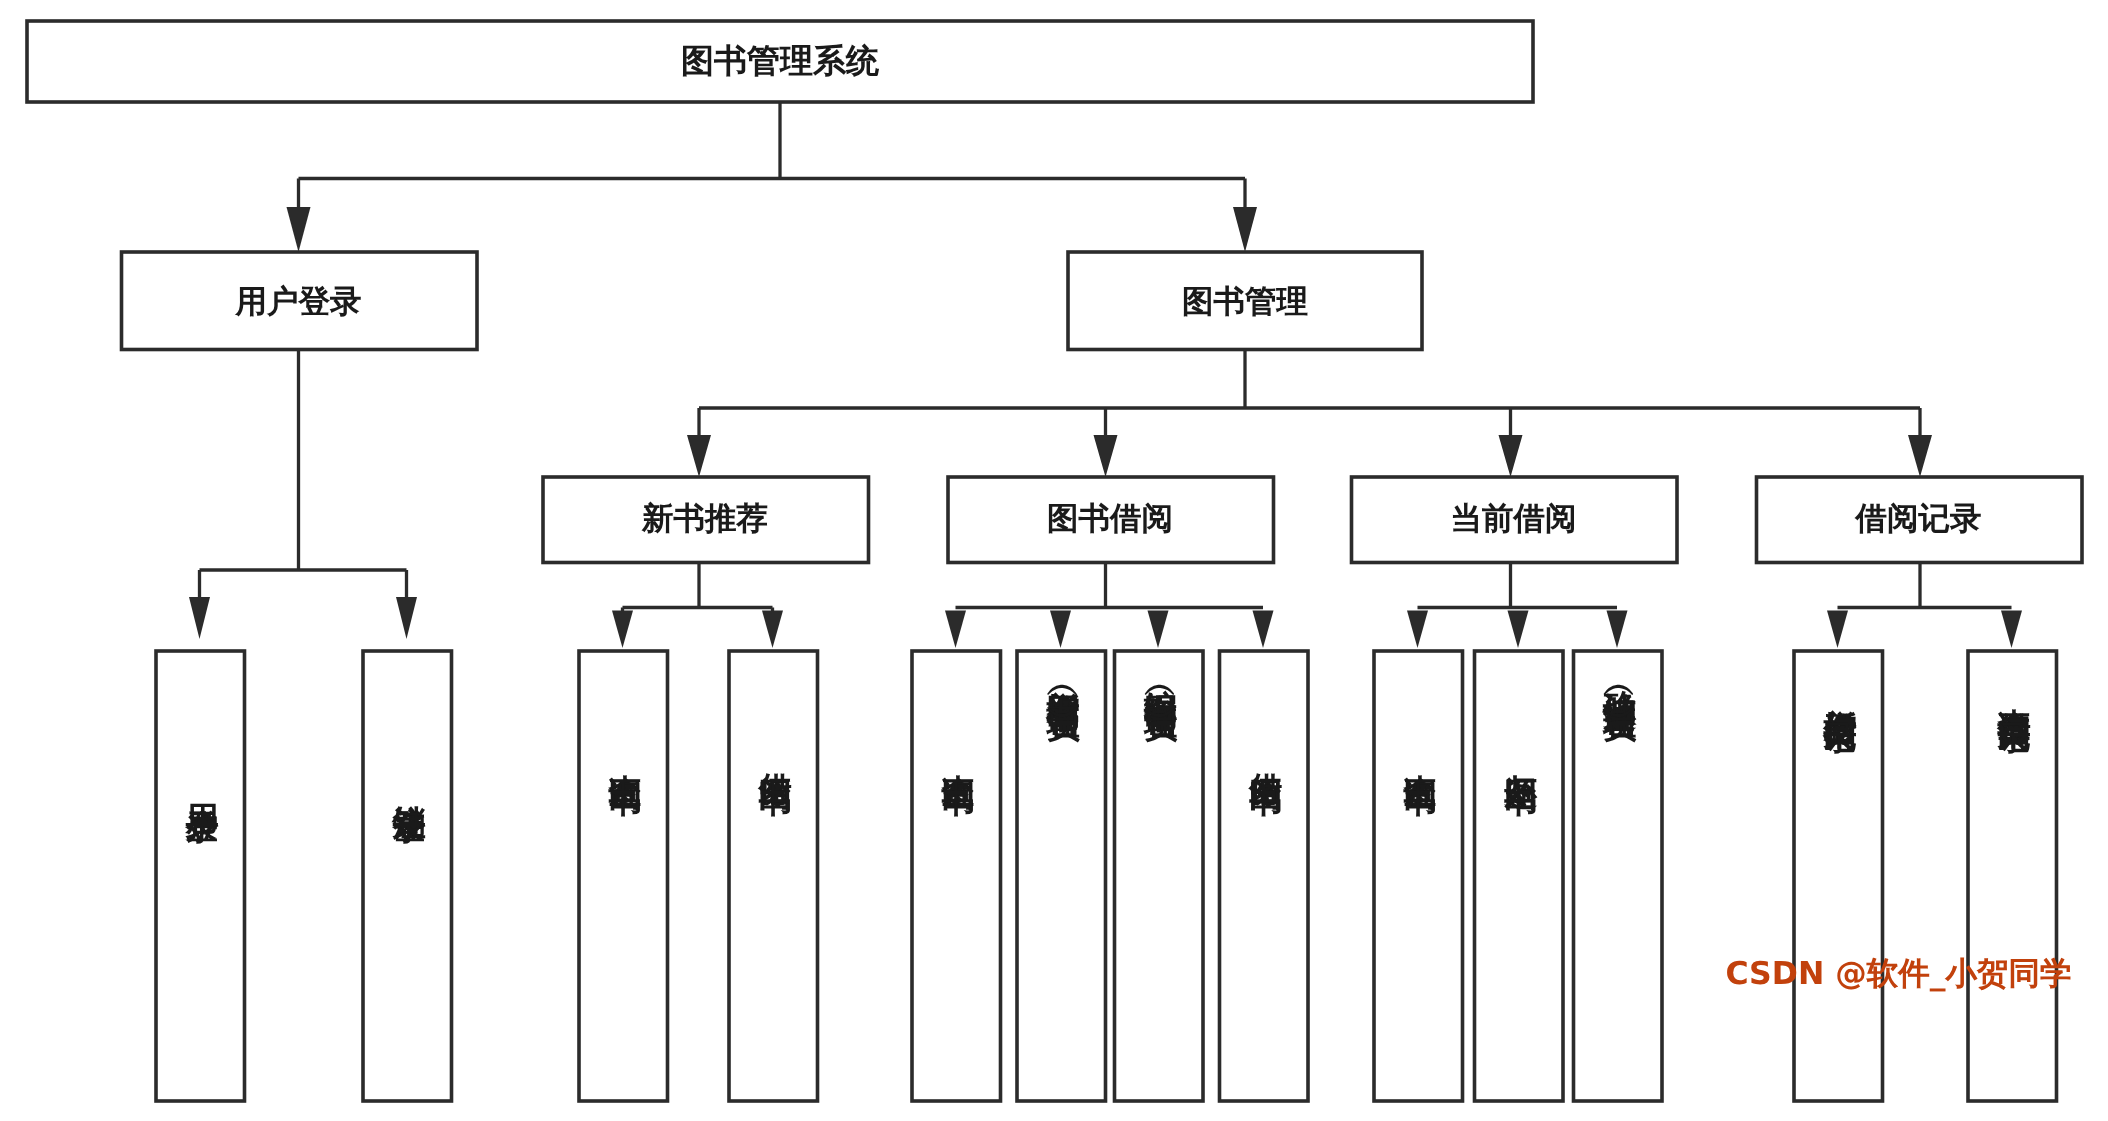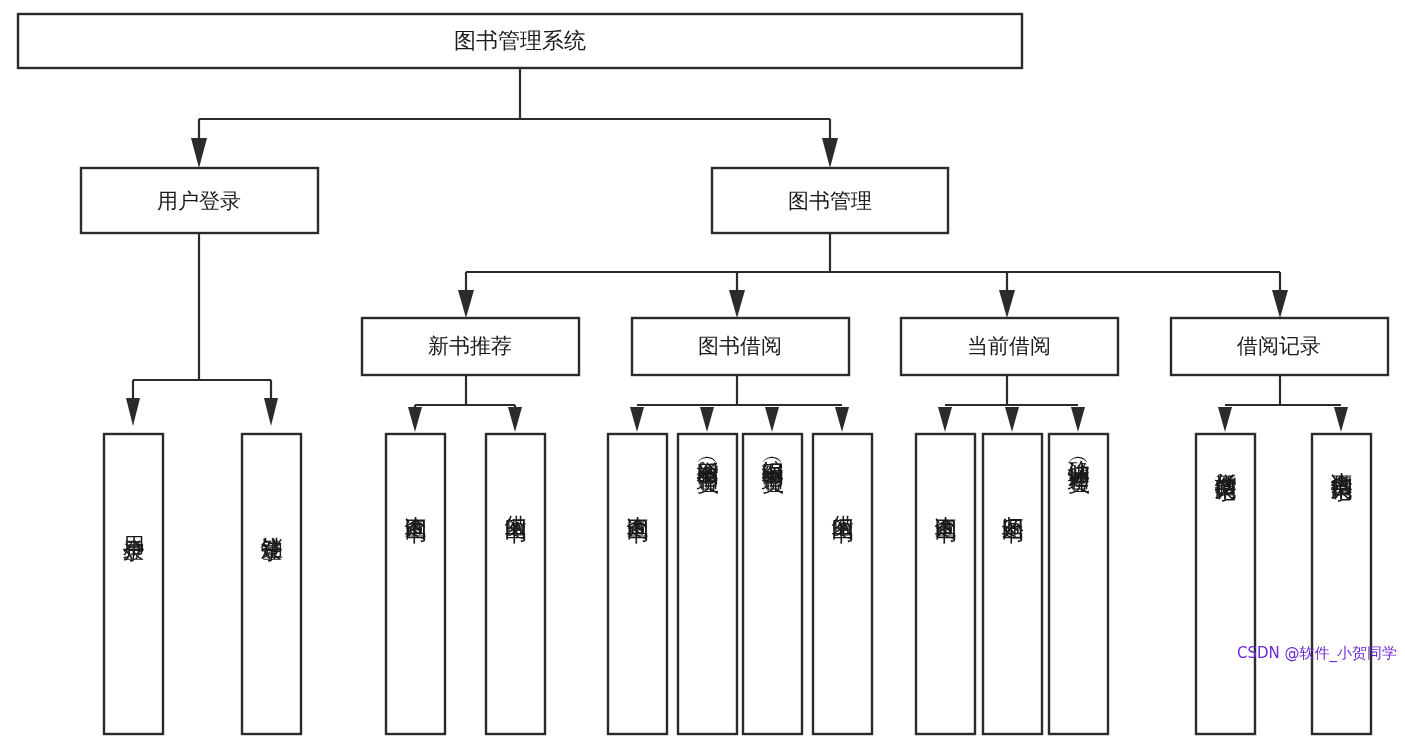--- a/index.html
+++ b/index.html
@@ -11,20 +11,21 @@
     width: 1405px;
     height: 747px;
     font-family: "DejaVu Sans", "Liberation Sans", sans-serif;
     overflow: hidden;
     position: relative;
   }
   #diagram-root {
     position: relative;
     width: 1405px;
     height: 667px;
+    font-weight: bold;
   }
   svg.diagram-canvas {
     position: absolute;
     top: 0;
     left: 0;
     width: 1405px;
     height: 747px;
     display: block;
   }
   .node-box {
@@ -63,25 +64,25 @@
     text-orientation: upright;
     font-family: "DejaVu Sans", "Liberation Sans", sans-serif;
     font-size: 22px;
     line-height: 1.12;
     color: #1a1a1a;
     letter-spacing: 2px;
     white-space: nowrap;
   }
   .watermark {
     position: absolute;
-    right: 8px;
+    right: 24px;
     bottom: 4px;
     font-family: "DejaVu Sans", "Liberation Sans", sans-serif;
-    font-size: 15px;
-    color: #6d28d9;
+    font-size: 21px;
+    color: #c2410c;
     white-space: nowrap;
     user-select: none;
   }
 </style>
 </head>
 <body>
 
 <div id="diagram-root">
 
   <svg class="diagram-canvas" viewBox="0 0 1405 747">

